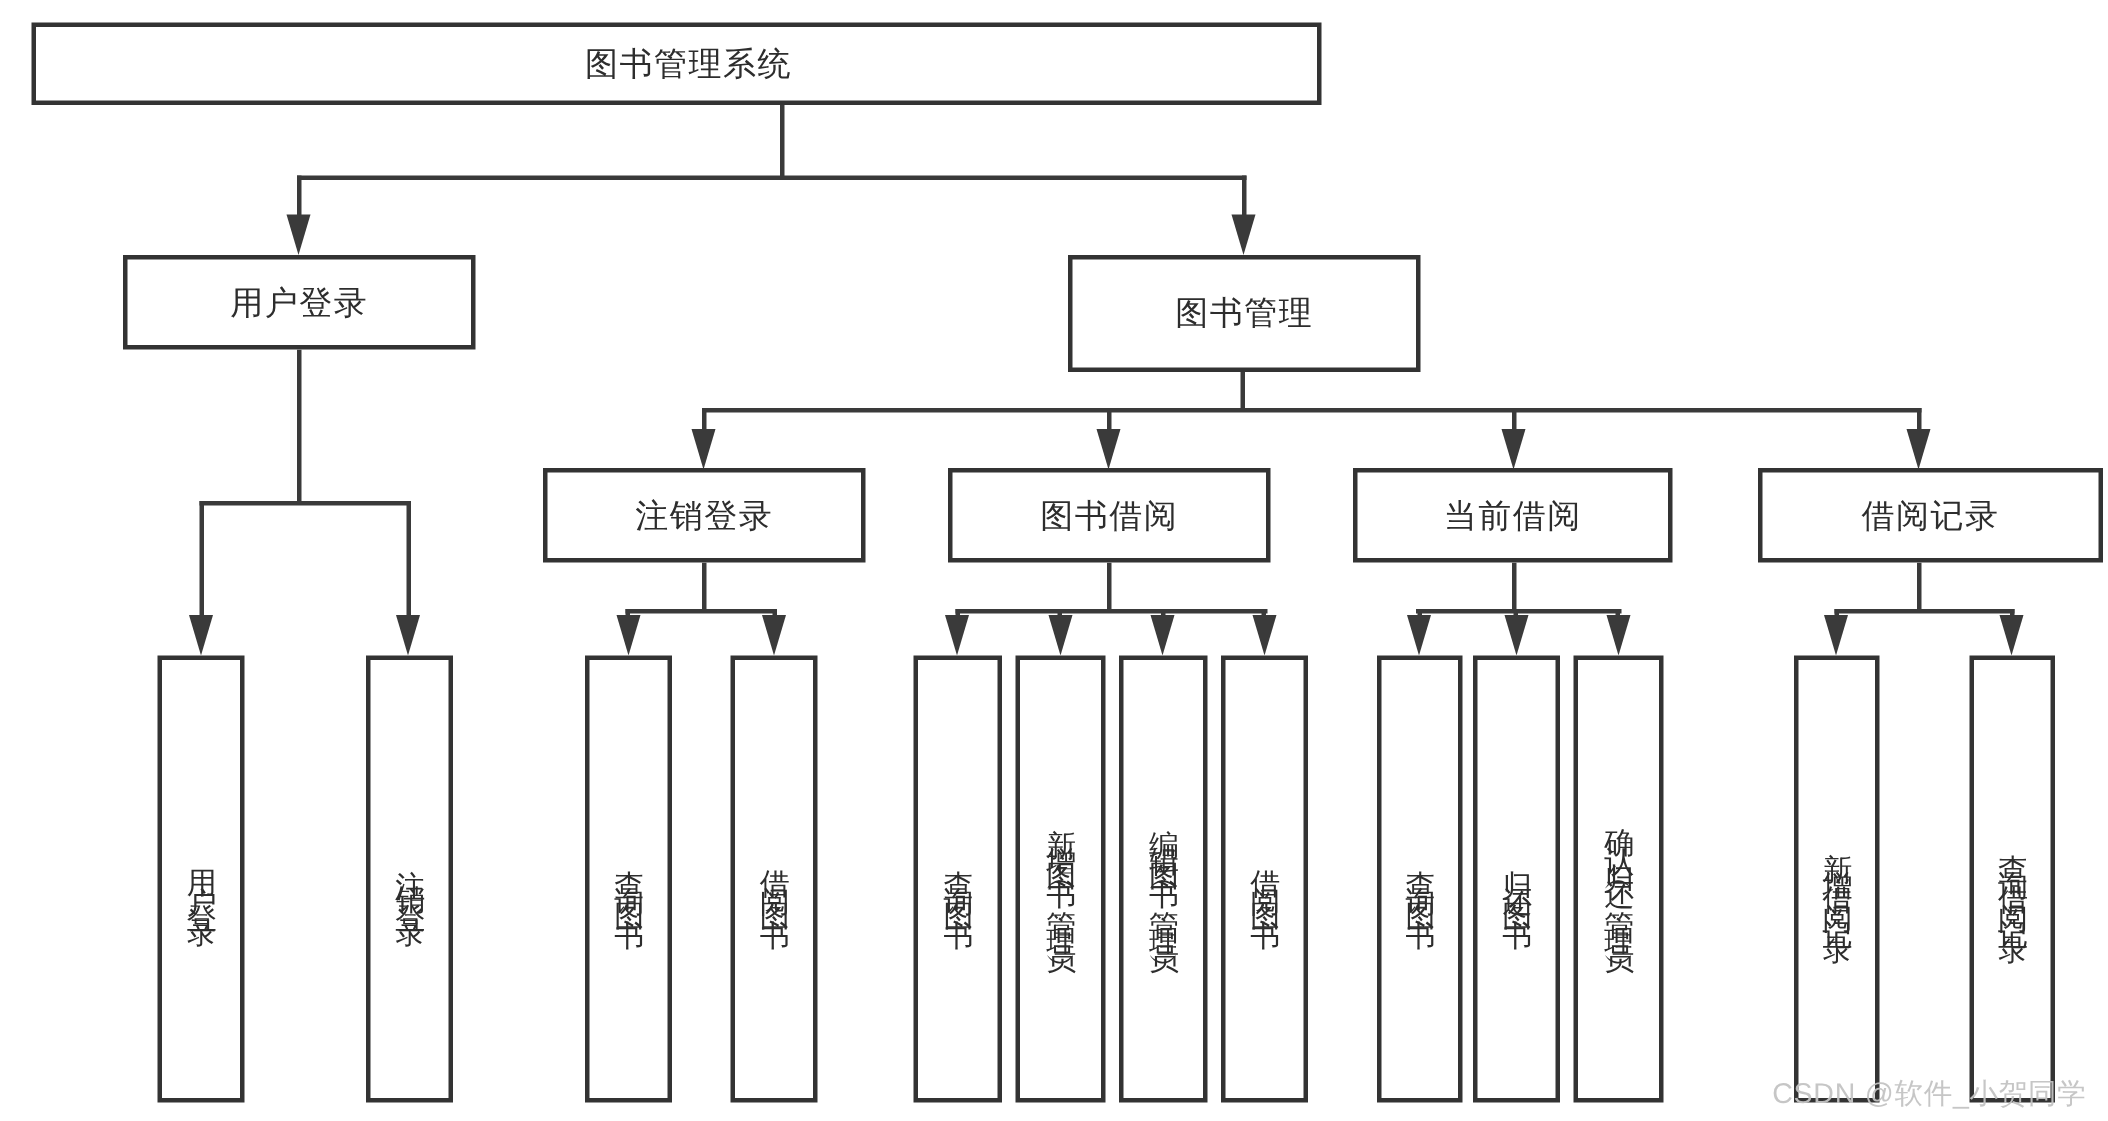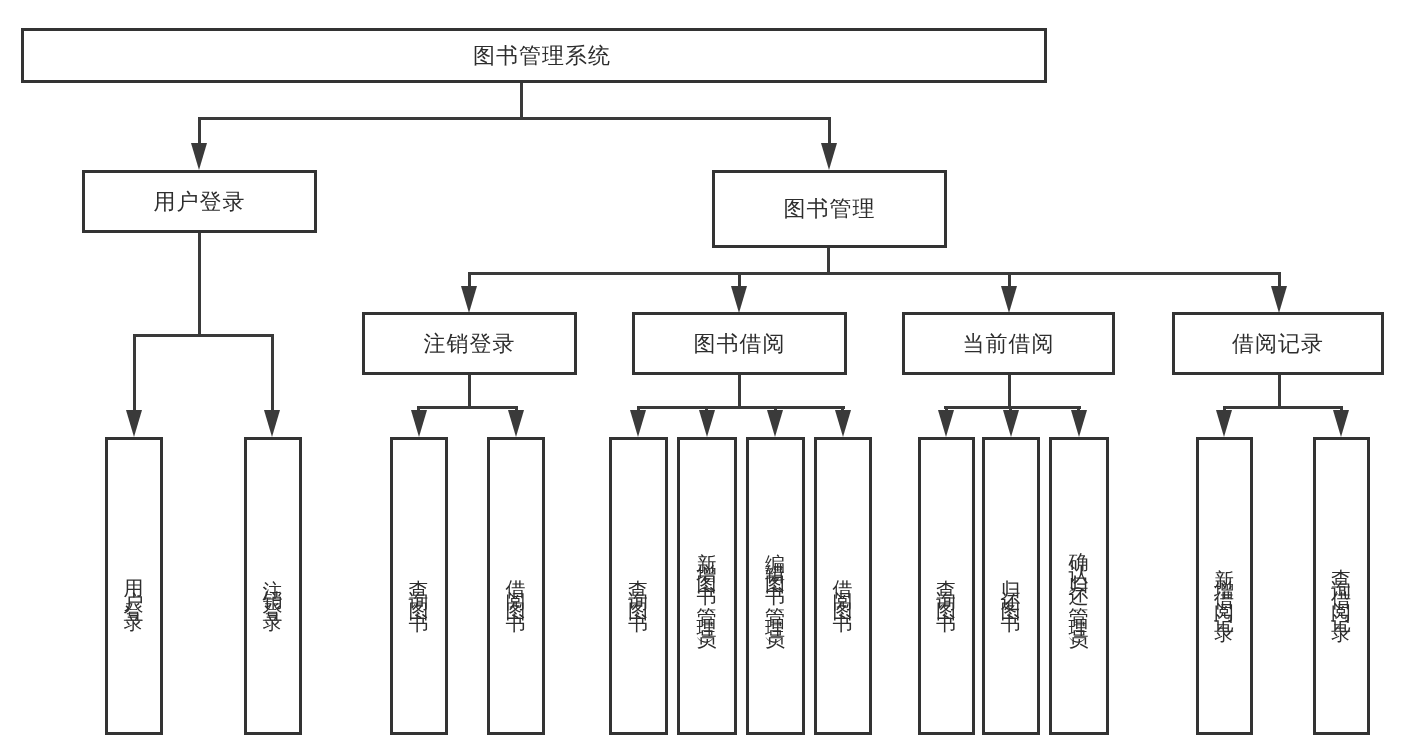--- a/index.html
+++ b/index.html
@@ -36,27 +36,27 @@
   }
   .ln{position:absolute;background:#3a3a3a;z-index:1;}
   .ar{
     position:absolute;width:0;height:0;
     border-left:8px solid transparent;
     border-right:8px solid transparent;
     border-top:27px solid #3a3a3a;
     z-index:1;
   }
   
-  .p-root{left:21px;top:28px;width:1026px;height:55px;padding-left:16px;}
+  .p-root{left:21px;top:15px;width:860px;height:55px;padding-left:16px;}
   .p-ul{left:82px;top:170px;width:235px;height:63px;}
   .p-bm{left:712px;top:170px;width:235px;height:78px;}
   .p-nb{left:362px;top:312px;width:215px;height:63px;}
   .p-bb{left:632px;top:312px;width:215px;height:63px;}
   .p-cb{left:902px;top:312px;width:213px;height:63px;}
-  .p-br{left:1172px;top:312px;width:212px;height:63px;}
+  .p-br{left:1172px;top:312px;width:230px;height:63px;}
   .p-ul1{left:105px;top:437px;width:58px;height:298px;}
   .p-ul2{left:244px;top:437px;width:58px;height:298px;}
   .p-nb1{left:390px;top:437px;width:58px;height:298px;}
   .p-nb2{left:487px;top:437px;width:58px;height:298px;}
   .p-bb1{left:609px;top:437px;width:59px;height:298px;}
   .p-bb2{left:677px;top:437px;width:60px;height:298px;}
   .p-bb3{left:746px;top:437px;width:59px;height:298px;}
   .p-bb4{left:814px;top:437px;width:58px;height:298px;}
   .p-cb1{left:918px;top:437px;width:57px;height:298px;}
   .p-cb2{left:982px;top:437px;width:58px;height:298px;}
@@ -194,14 +194,15 @@
   <div class="ar" style="left:1003px;top:410px"></div>
   <div class="ar" style="left:1071px;top:410px"></div>
 
   <div class="ln" style="left:1278px;top:375px;width:3px;height:33px"></div>
   <div class="ln" style="left:1223px;top:406px;width:120px;height:3px"></div>
   <div class="ln" style="left:1223px;top:406px;width:3px;height:10px"></div>
   <div class="ln" style="left:1340px;top:406px;width:3px;height:10px"></div>
   <div class="ar" style="left:1216px;top:410px"></div>
   <div class="ar" style="left:1333px;top:410px"></div>
 
+  <div id="watermark">CSDN @软件_小贺同学</div>
 
 </div>
 
 </body></html>

